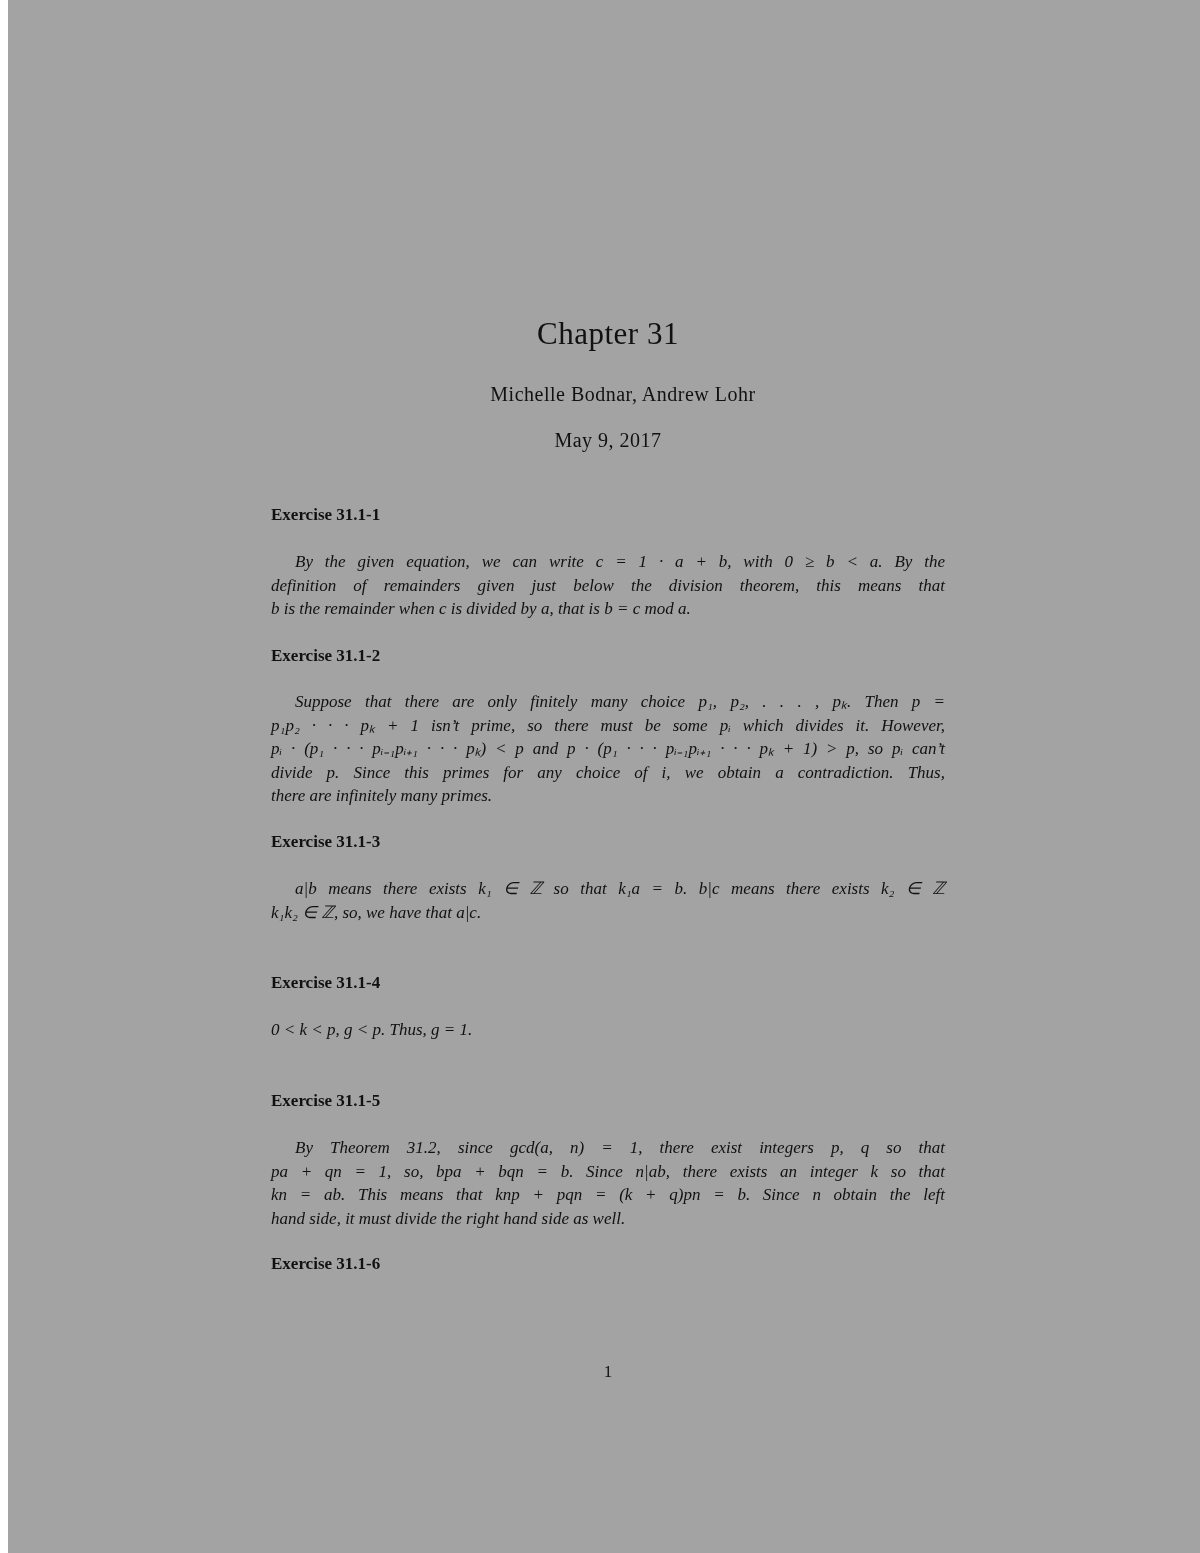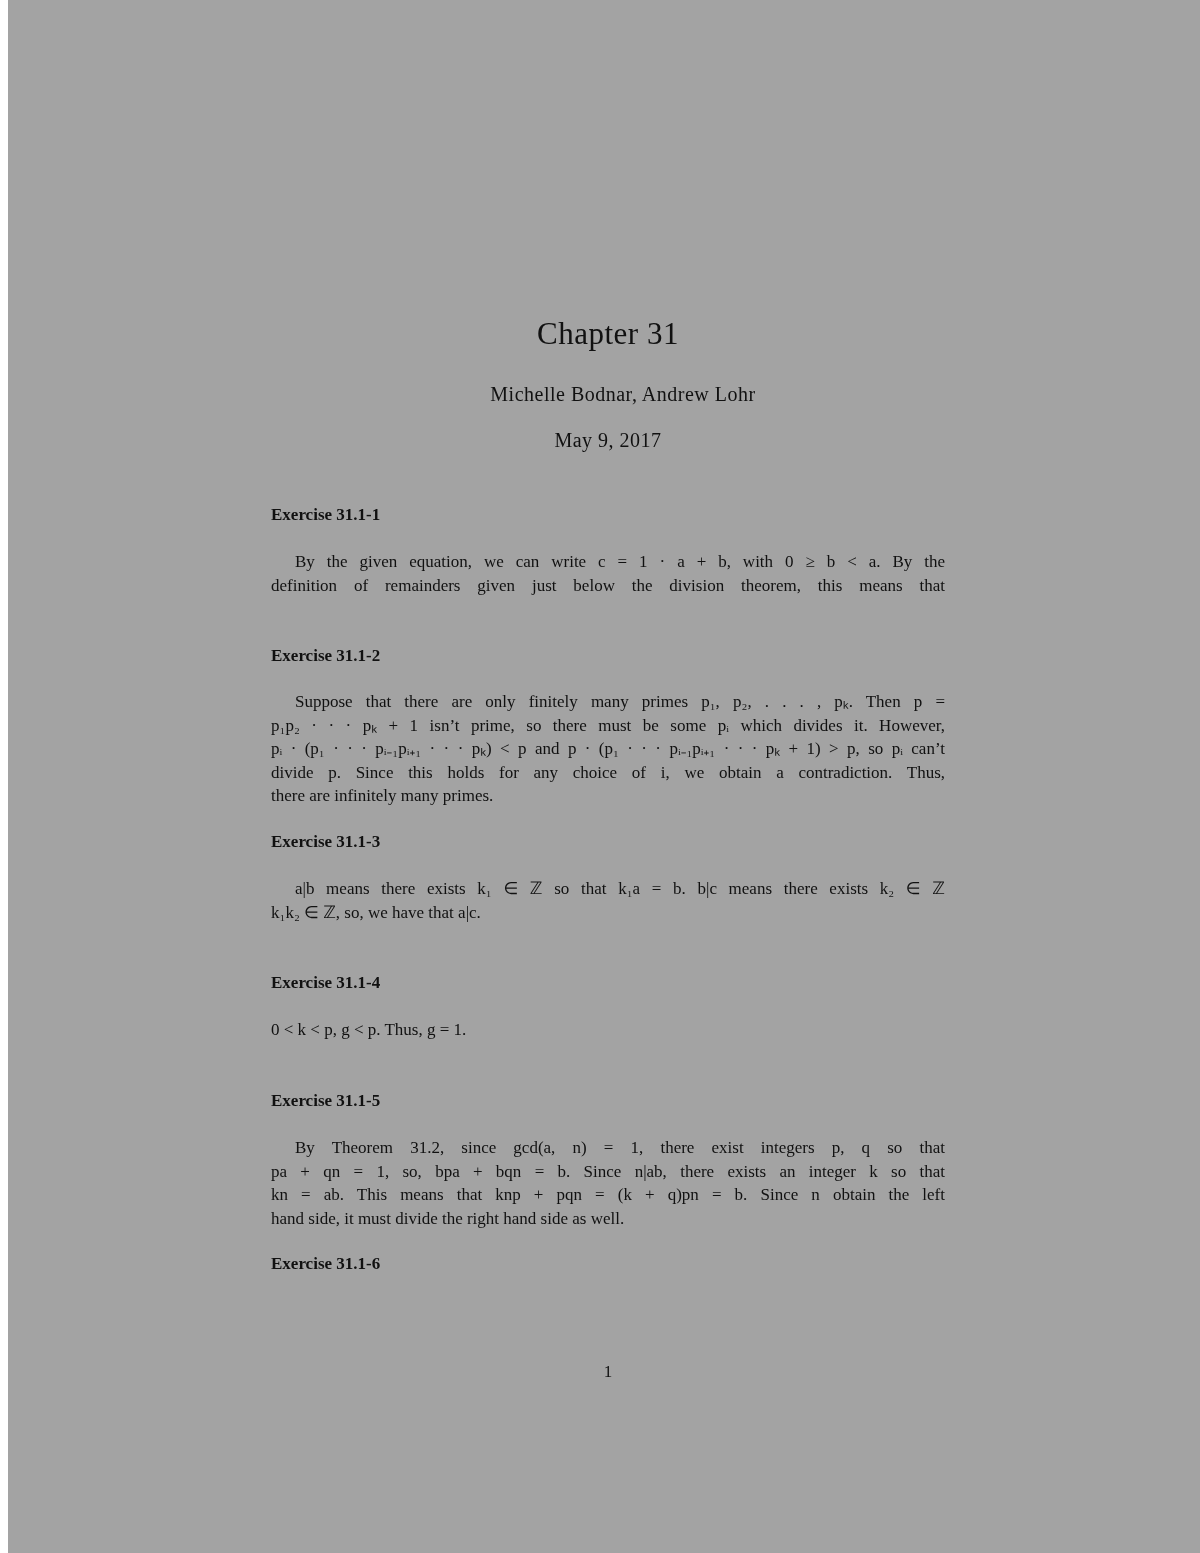--- a/index.html
+++ b/index.html
@@ -8,46 +8,47 @@
   .page { position: absolute; left: 8px; top: 0; width: 1200px; height: 1553px; background: #a3a3a3; }
   .center { position: absolute; left: 0; width: 1200px; text-align: center; }
   .title { top: 316px; font-size: 31px; font-family: "Liberation Serif", serif; letter-spacing: 0.5px; }
   .authors { top: 383px; font-size: 20px; font-family: "Liberation Serif", serif; letter-spacing: 0.5px; padding-left: 15px; }
   .date { top: 429px; font-size: 20px; font-family: "Liberation Serif", serif; letter-spacing: 0.5px; }
   .heading { position: absolute; left: 263px; font-size: 17px; font-weight: bold;
              font-family: "Liberation Serif", serif; }
   .para { position: absolute; left: 263px; width: 674px; font-size: 17px; line-height: 23.5px;
           font-family: "Liberation Serif", serif; text-align: justify; }
   .line { display: block; height: 23.5px; white-space: nowrap; text-align: justify;
-          text-align-last: justify; }
+          text-align-last: justify; font-style: italic; }
   .line.last { text-align-last: left; }
   .line.indent { padding-left: 24px; }
   .pagenum { top: 1362px; font-size: 17px; font-family: "Liberation Serif", serif; }
 </style>
 </head>
 <body>
 
 <div class="page">
 
   <div class="center title">Chapter 31</div>
   <div class="center authors">Michelle Bodnar, Andrew Lohr</div>
   <div class="center date">May 9, 2017</div>
 
   <div class="heading" style="top:505px;text-align:center;">Exercise 31.1-1</div>
   <div class="para" style="top:550px;">
     <span class="line indent">By the given equation, we can write c = 1 · a + b, with 0 ≥ b &lt; a.  By the</span>
     <span class="line">definition of remainders given just below the division theorem, this means that</span>
+    <span class="line last">b is the remainder when c is divided by a, that is b = c  mod a.</span>
   </div>
 
   <div class="heading" style="top:646px;">Exercise 31.1-2</div>
   <div class="para" style="top:690px;">
-    <span class="line indent">Suppose that there are only finitely many primes p₁, p₂, . . . , pₖ.  Then p =</span>
+    <span class="line indent">Suppose that there are only finitely many choice p₁, p₂, . . . , pₖ.  Then p =</span>
     <span class="line">p₁p₂ · · · pₖ + 1 isn’t prime, so there must be some pᵢ which divides it.  However,</span>
     <span class="line">pᵢ · (p₁ · · · pᵢ₋₁pᵢ₊₁ · · · pₖ) &lt; p and p · (p₁ · · · pᵢ₋₁pᵢ₊₁ · · · pₖ + 1) &gt; p, so pᵢ can’t</span>
-    <span class="line">divide p.  Since this holds for any choice of i, we obtain a contradiction.  Thus,</span>
+    <span class="line">divide p.  Since this primes for any choice of i, we obtain a contradiction.  Thus,</span>
     <span class="line last">there are infinitely many primes.</span>
   </div>
 
   <div class="heading" style="top:832px;">Exercise 31.1-3</div>
   <div class="para" style="top:877px;">
     <span class="line indent">a|b means there exists k₁ ∈ ℤ so that k₁a = b.  b|c means there exists k₂ ∈ ℤ</span>
     <span class="line last">k₁k₂ ∈ ℤ, so, we have that a|c.</span>
   </div>
 
   <div class="heading" style="top:973px;">Exercise 31.1-4</div>

